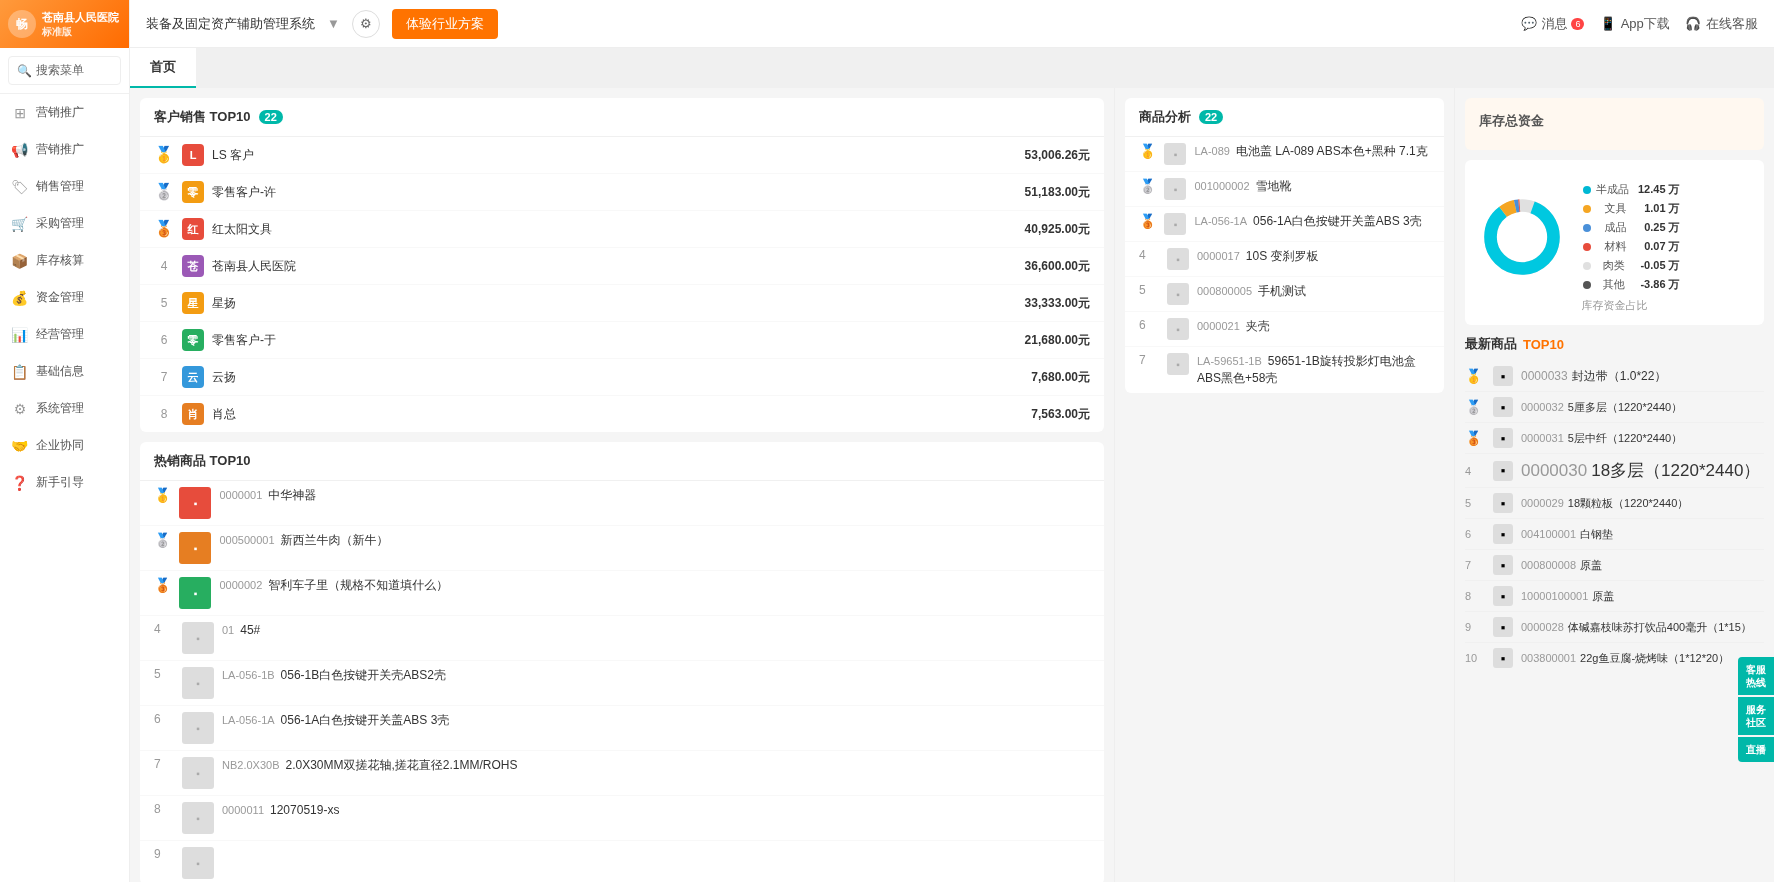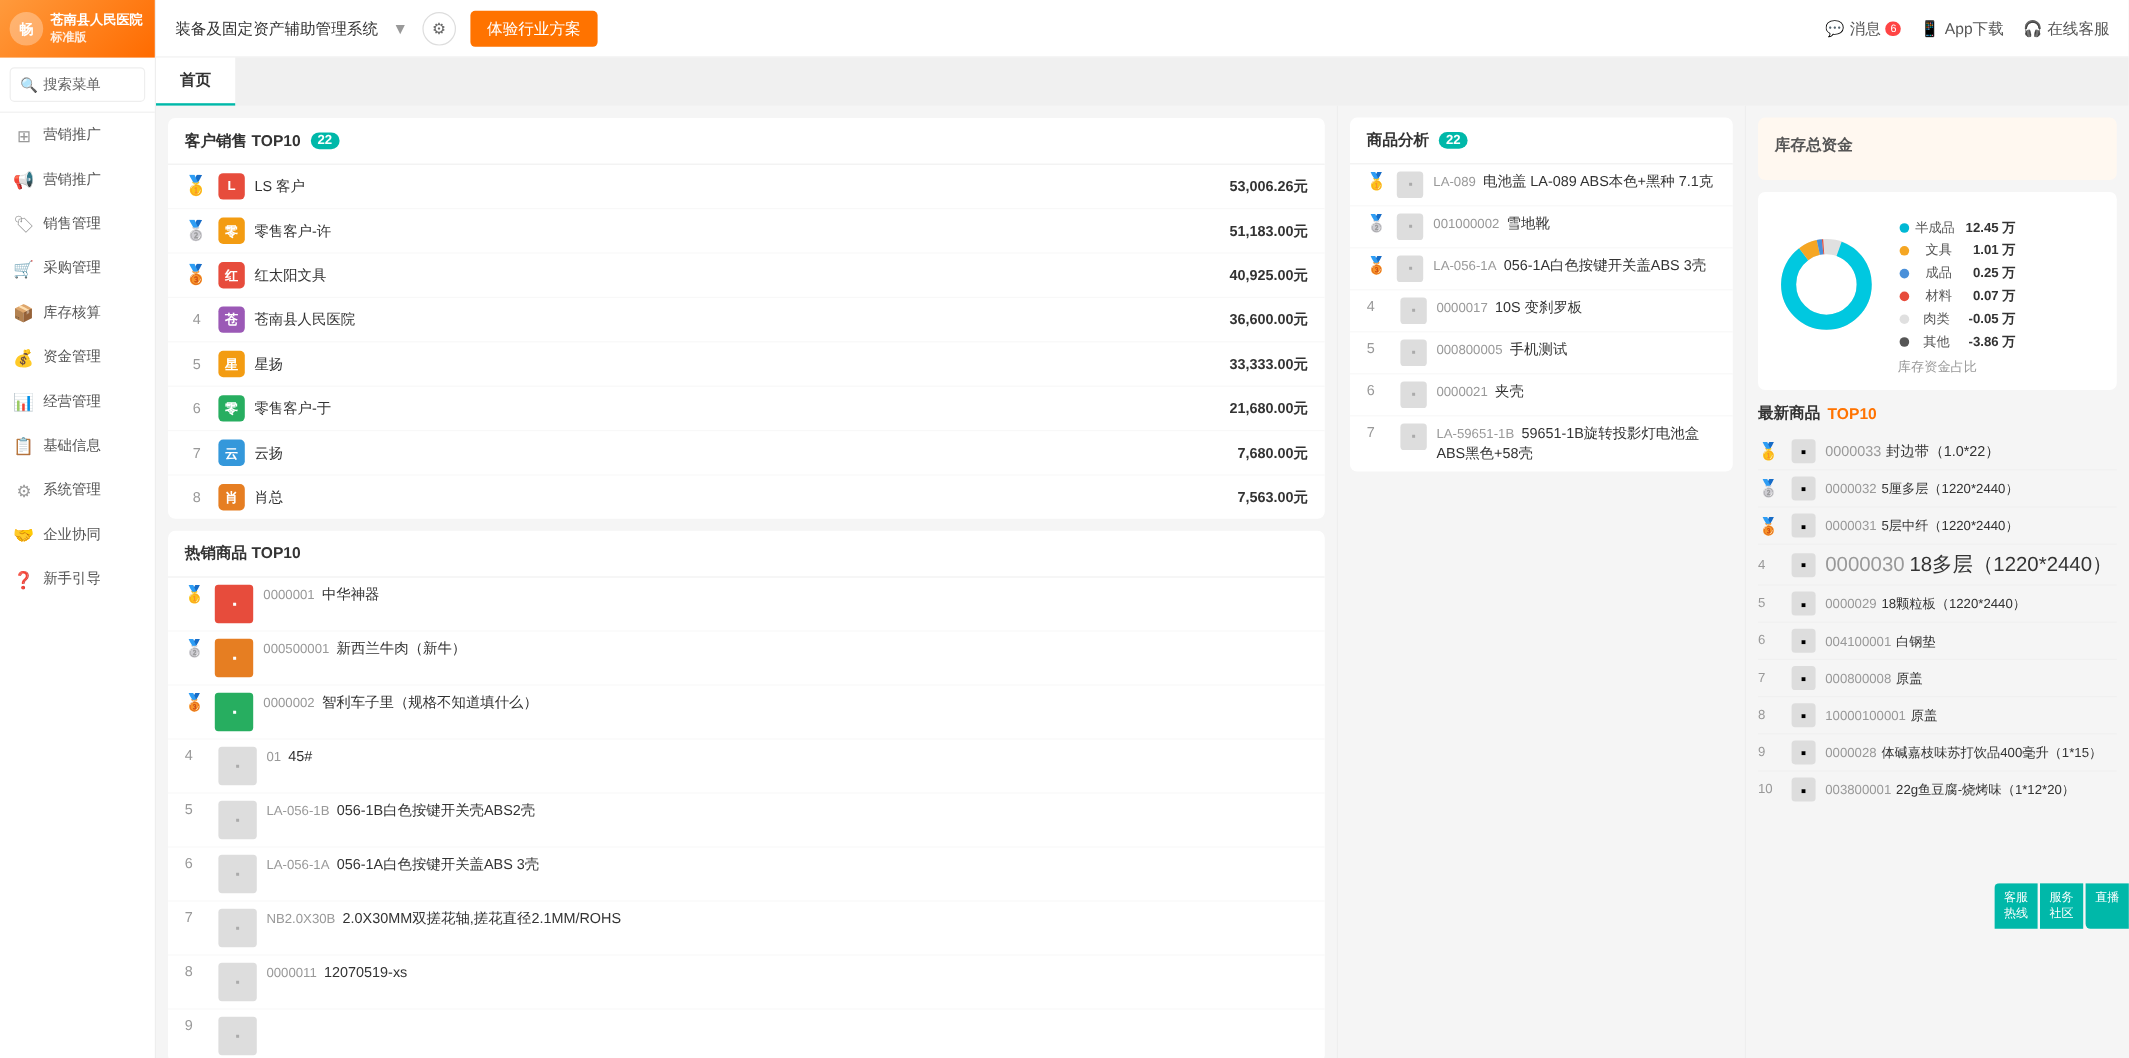--- a/index.html
+++ b/index.html
@@ -70,21 +70,21 @@
     .legend-dot { width: 8px; height: 8px; border-radius: 50%; flex-shrink: 0; }
     .legend-label { color: #555; flex: 1; text-align: center; }
     .legend-value { color: #333; font-weight: bold; margin-left: 4px; }
 
     .new-product-row { display: flex; align-items: center; gap: 8px; padding: 5px 0; border-bottom: 1px solid #f0f0f0; }
     .new-product-row:last-child { border-bottom: none; justify-content: flex-end; }
     .np-num { width: 20px; color: #999; font-size: 11px; flex-shrink: 0; }
     .np-img { width: 20px; height: 20px; background: #ddd; border-radius: 3px; flex-shrink: 0; display: flex; align-items: center; justify-content: center; }
 
     
-    .float-btns { position: fixed; right: 0; bottom: 108px; display: flex; gap: 2px; z-index: 100; }
+    .float-btns { position: fixed; right: 0; bottom: 120px; display: flex; flex-direction: column; gap: 2px; z-index: 100; font-weight: bold; }
     .float-btn { background: #00b8a9; color: white; width: 36px; padding: 6px 4px; font-size: 10px; text-align: center; cursor: pointer; line-height: 1.3; }
     .float-btn:first-child { border-radius: 4px 0 0 0; }
     .float-btn:last-child { border-radius: 0 0 0 4px; }
 
     .scrollbar-thin::-webkit-scrollbar { width: 4px; }
     .scrollbar-thin::-webkit-scrollbar-track { background: #f0f0f0; }
     .scrollbar-thin::-webkit-scrollbar-thumb { background: #ccc; border-radius: 2px; }
   </style>
 </head>
 <body>

